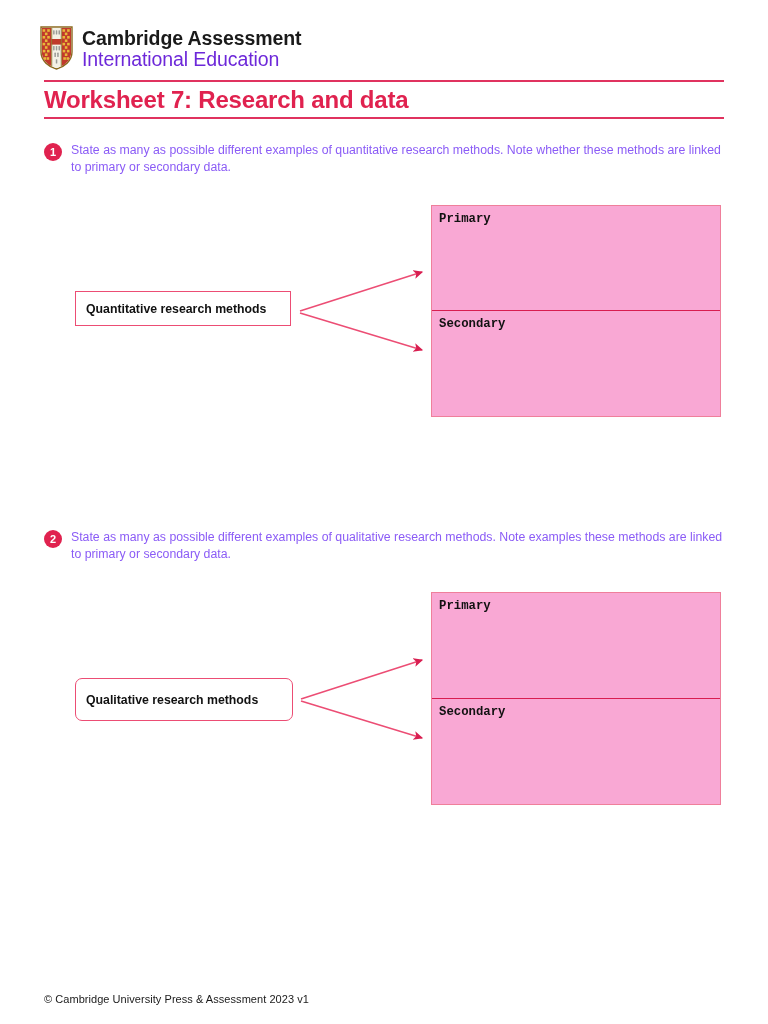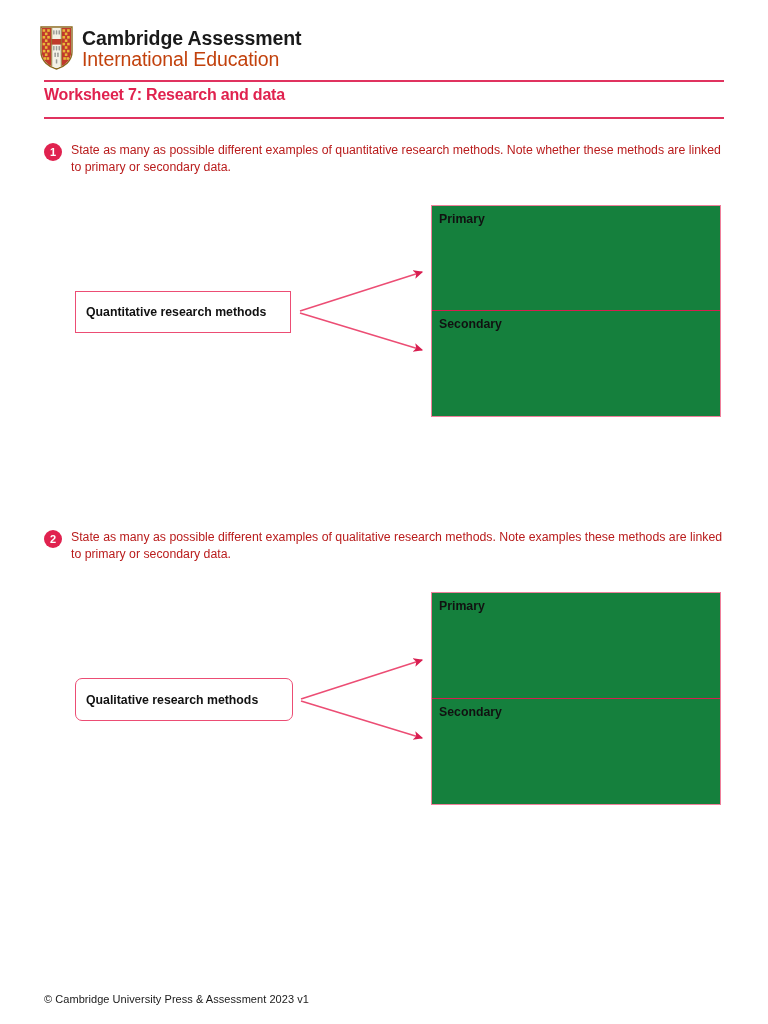--- a/index.html
+++ b/index.html
@@ -41,40 +41,40 @@
   }
   .brand-line1 {
     font-size: 19.5px;
     font-weight: bold;
     color: #1a1a1a;
     letter-spacing: -0.1px;
   }
   .brand-line2 {
     font-size: 19.5px;
     font-weight: normal;
-    color: #c2410c;
+    color: #6d28d9;
     letter-spacing: -0.1px;
   }
 
   
   .rule {
     position: absolute;
     left: 44px;
     width: 680px;
     height: 1.5px;
     background: #e0325f;
   }
   .rule-top { top: 80px; }
   .rule-bottom { top: 117px; }
 
   .page-title {
     position: absolute;
     left: 44px;
     top: 86px;
-    font-size: 16px;
+    font-size: 24px;
     font-weight: bold;
     color: #e0224f;
     letter-spacing: -0.2px;
   }
 
   
   .question {
     position: absolute;
     left: 44px;
     width: 684px;
@@ -94,21 +94,21 @@
     color: #ffffff;
     font-size: 11px;
     font-weight: bold;
     line-height: 18px;
     text-align: center;
     margin-top: 1px;
   }
   .q-text {
     font-size: 12.3px;
     line-height: 16.5px;
-    color: #b91c1c;
+    color: #8b5cf6;
     max-width: 650px;
   }
   .q2 .q-text { max-width: 660px; }
 
   
   .diagram {
     position: absolute;
     left: 0;
     width: 768px;
   }
@@ -126,22 +126,23 @@
   .source-box span {
     font-size: 12.3px;
     font-weight: bold;
     color: #111111;
     padding-left: 10px;
   }
 
   .answer-box {
     position: absolute;
     border: 1.4px solid #ef7f9b;
-    background: #15803d;
+    background: #f9a8d4;
     box-sizing: border-box;
+    font-family: Liberation Mono, monospace;
   }
   .answer-half {
     position: relative;
     box-sizing: border-box;
   }
   .answer-half.top {
     border-bottom: 1.6px solid #d81e50;
   }
   .answer-half .half-label {
     position: absolute;
@@ -245,21 +246,21 @@
   <div class="page-title">Worksheet 7: Research and data</div>
   <div class="rule rule-bottom"></div>
 
   <div class="question q1">
     <div class="q-badge">1</div>
     <div class="q-text">State as many as possible different examples of quantitative research methods. Note whether these methods are linked to primary or secondary data.</div>
   </div>
 
   <div class="diagram d1">
 
-    <div class="source-box" style="left:75px; top:291px; width:216px; height:42px;">
+    <div class="source-box" style="left:75px; top:291px; width:216px; height:35px;">
       <span>Quantitative research methods</span>
     </div>
 
     <svg class="connector" style="left:291px; top:260px; width:145px; height:100px;" viewBox="0 0 145 100" xmlns="http://www.w3.org/2000/svg">
       <defs>
         <marker id="ah1" markerWidth="7" markerHeight="7" refX="5.6" refY="3" orient="auto">
           <path d="M0,0 L6.4,3 L0,6 L1.6,3 Z" fill="#d81e50"></path>
         </marker>
       </defs>
       <line x1="9" y1="51" x2="131" y2="12" stroke="#ec4d74" stroke-width="1.5" marker-end="url(#ah1)"></line>

